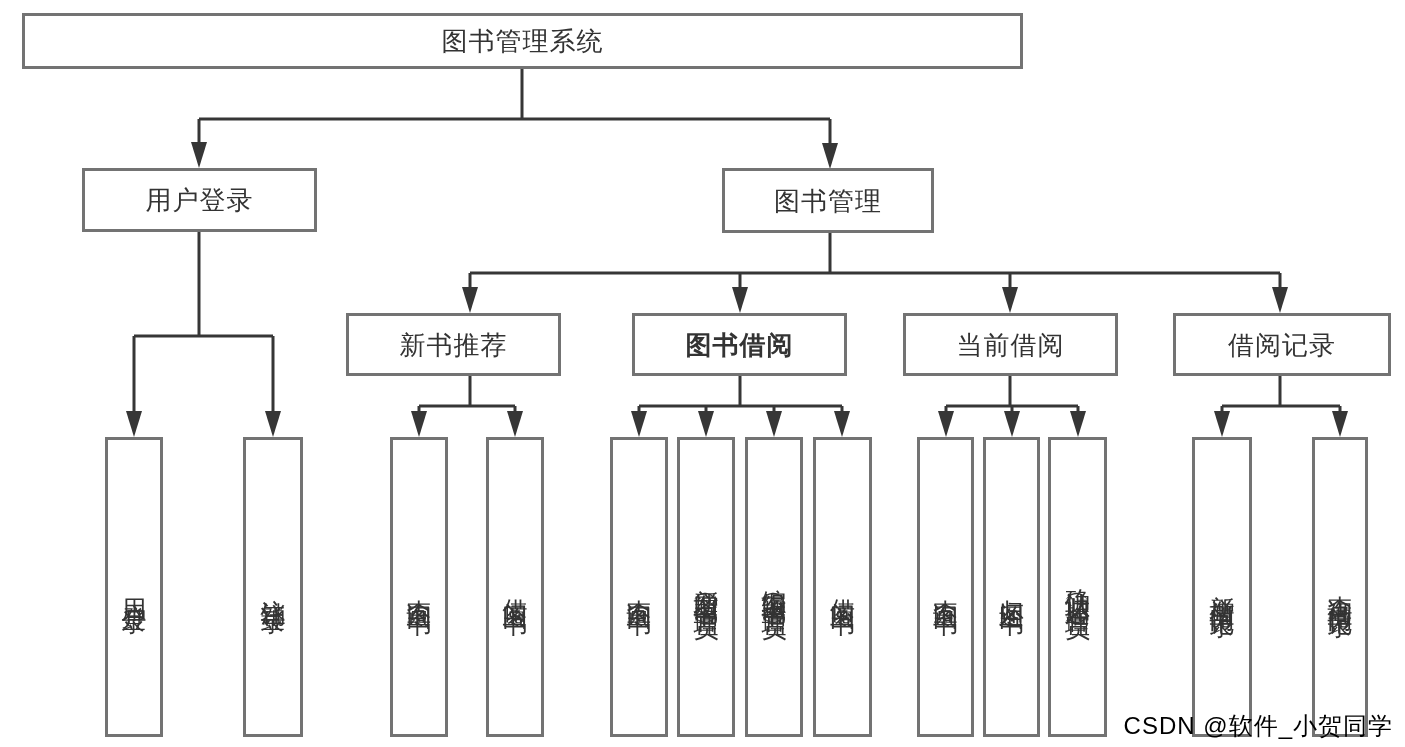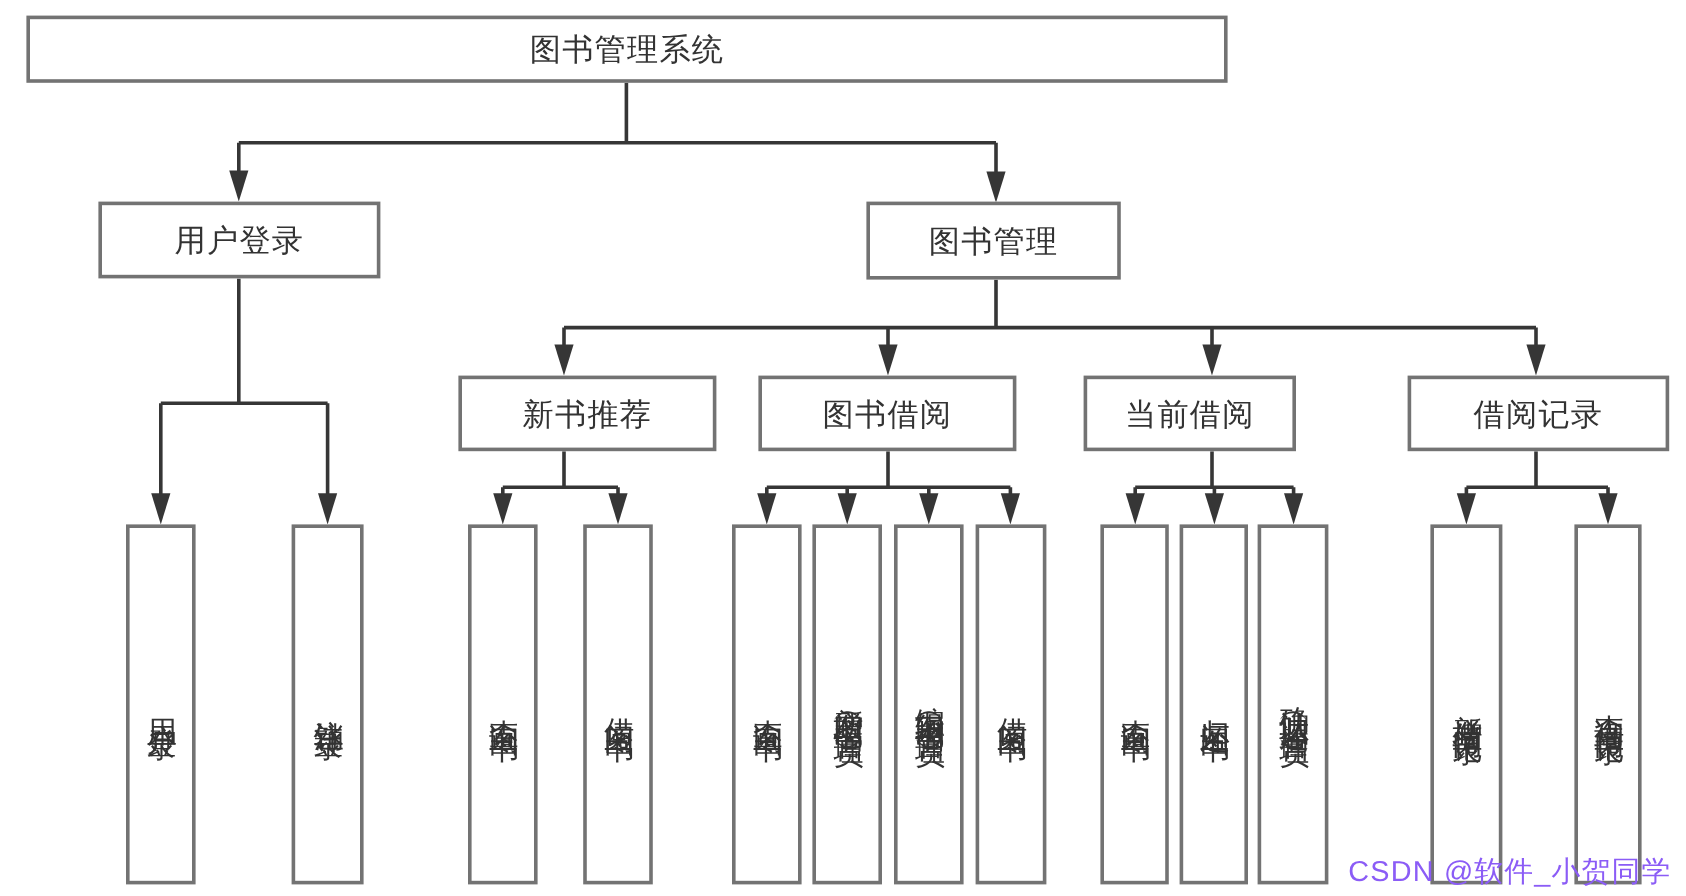--- a/index.html
+++ b/index.html
@@ -12,21 +12,21 @@
     position:absolute;box-sizing:border-box;border:3px solid #737373;background:#ffffff;
     display:flex;align-items:center;justify-content:center;z-index:2;
     font-size:26px;line-height:1;letter-spacing:1px;white-space:nowrap;
   }
   .vbox{
     writing-mode:vertical-rl;text-orientation:mixed;
     font-size:25px;letter-spacing:4px;line-height:1;white-space:normal;
   }
   .watermark{
     position:absolute;right:12px;bottom:5px;z-index:5;
-    font-size:24px;letter-spacing:1px;color:#8b5cf6;white-space:nowrap;
+    font-size:24px;letter-spacing:1px;color:#000000;white-space:nowrap;
   }
 </style>
 </head>
 <body>
 
 <div class="canvas">
 
   <svg class="connectors" width="1405" height="747" viewBox="0 0 1405 747">
     <g stroke="#363636" stroke-width="3" fill="none">
 
@@ -67,23 +67,23 @@
       <polygon points="1214,411 1230,411 1222,437"></polygon>
       <polygon points="1332,411 1348,411 1340,437"></polygon>
     </g>
   </svg>
 
   <div class="box" style="left:22px;top:13px;width:1001px;height:56px;">图书管理系统</div>
 
   <div class="box" style="left:82px;top:168px;width:235px;height:64px;">用户登录</div>
   <div class="box" style="left:712px;top:168px;width:212px;height:65px;margin-left:10px;">图书管理</div>
 
-  <div class="box" style="left:382px;top:313px;width:215px;height:63px;">新书推荐</div>
-  <div class="box" style="left:632px;top:313px;width:215px;height:63px;">图书借阅</div>
-  <div class="box" style="left:903px;top:313px;width:177px;height:63px;">当前借阅</div>
+  <div class="box" style="left:346px;top:313px;width:215px;height:63px;">新书推荐</div>
+  <div class="box" style="left:632px;top:313px;width:215px;height:63px;font-weight:bold;">图书借阅</div>
+  <div class="box" style="left:903px;top:313px;width:215px;height:63px;">当前借阅</div>
   <div class="box" style="left:1173px;top:313px;width:218px;height:63px;">借阅记录</div>
 
   <div class="box vbox" style="left:105px;top:437px;width:58px;height:300px;">用户登录</div>
   <div class="box vbox" style="left:243px;top:437px;width:60px;height:300px;">注销登录</div>
 
   <div class="box vbox" style="left:390px;top:437px;width:58px;height:300px;">查询图书</div>
   <div class="box vbox" style="left:486px;top:437px;width:58px;height:300px;">借阅图书</div>
 
   <div class="box vbox" style="left:610px;top:437px;width:58px;height:300px;">查询图书</div>
   <div class="box vbox" style="left:677px;top:437px;width:58px;height:300px;">新增图书（管理员）</div>

